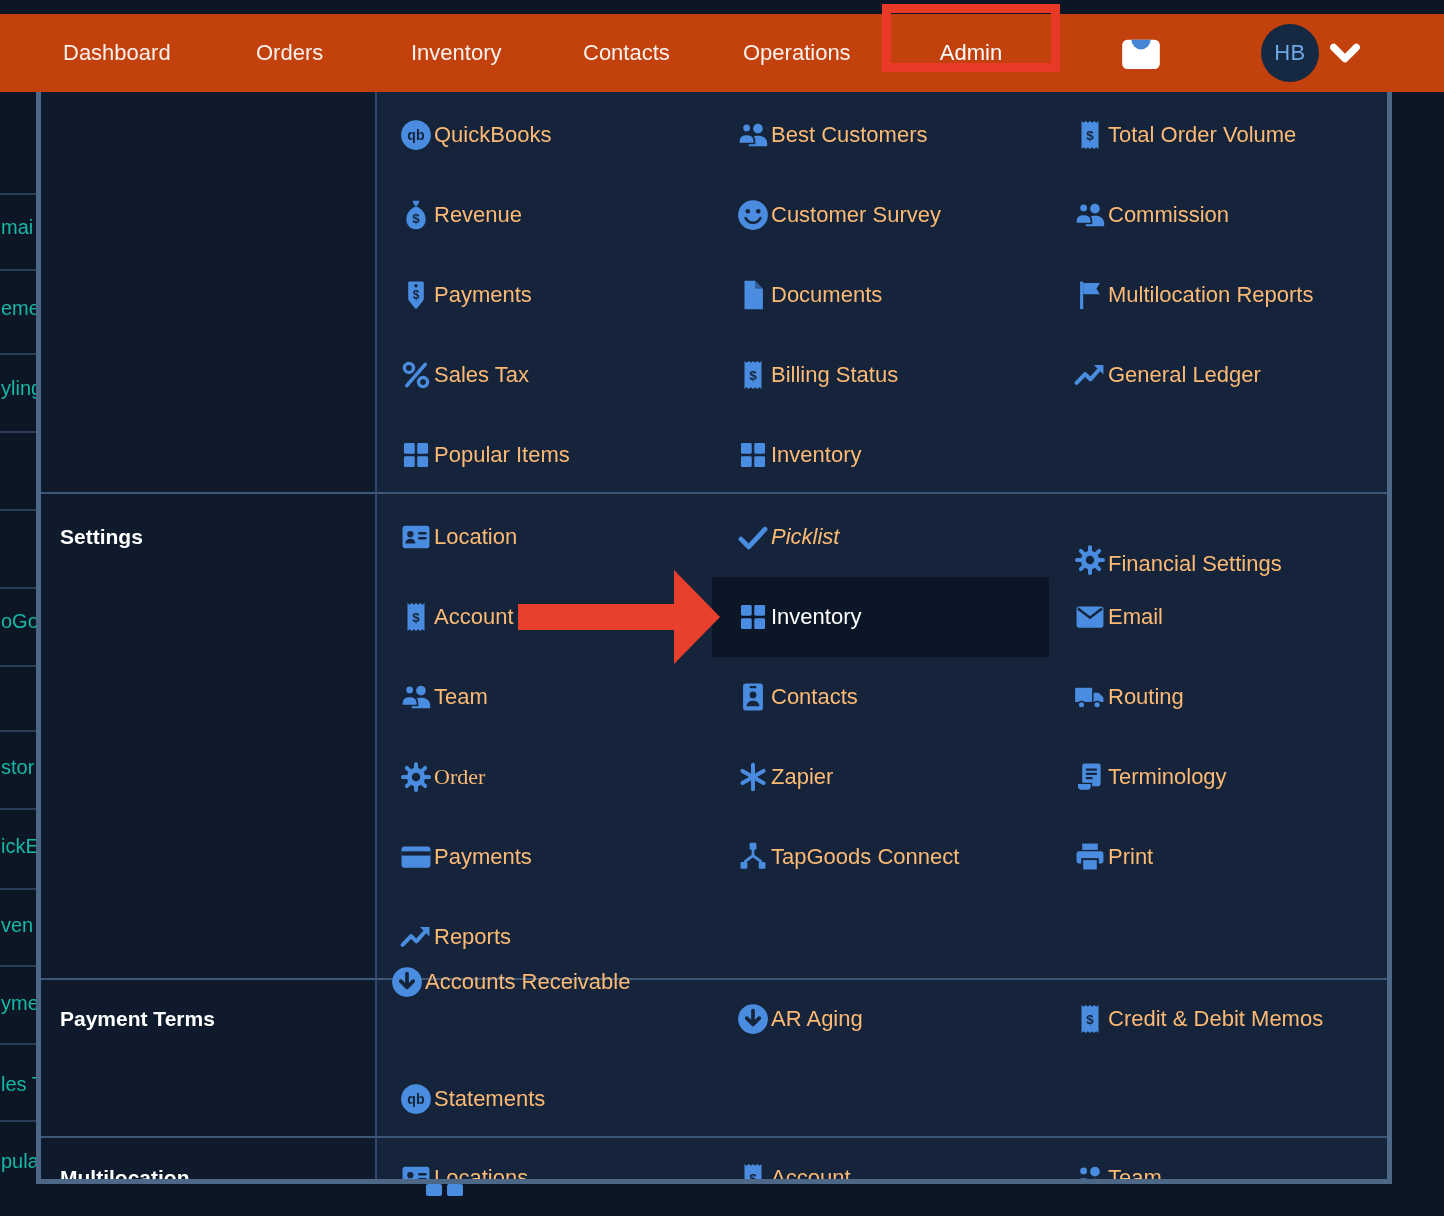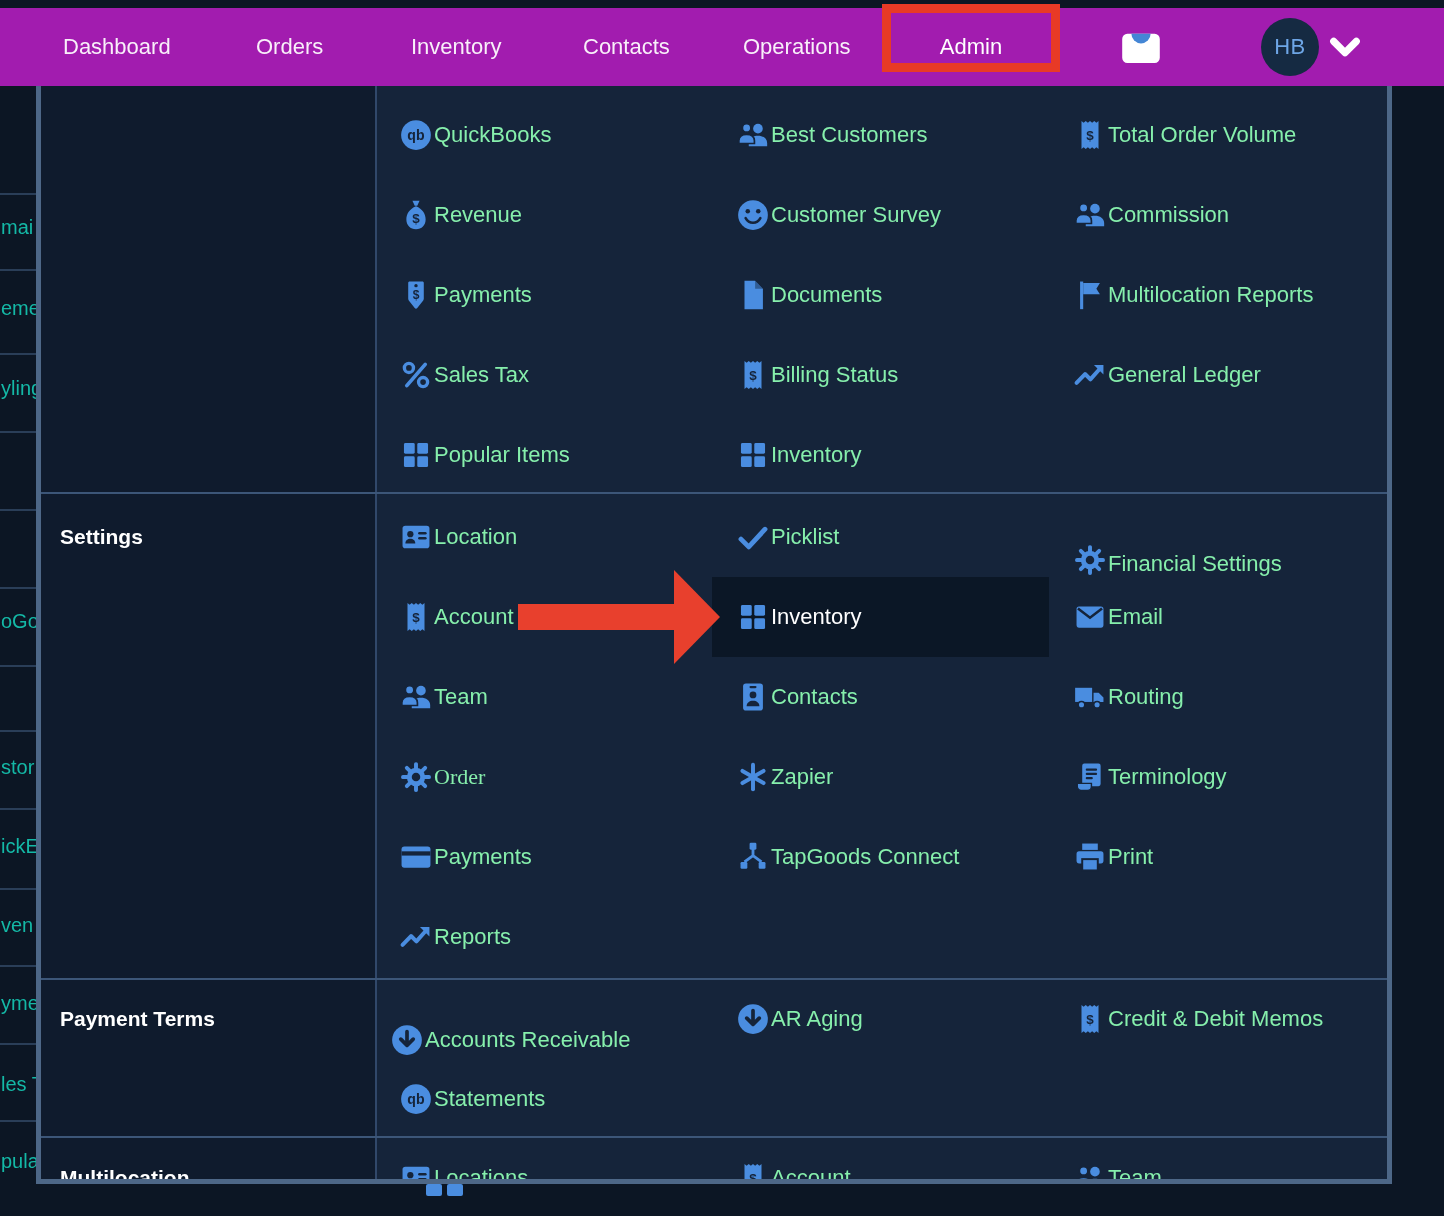--- a/index.html
+++ b/index.html
@@ -5,42 +5,42 @@
   html,body{margin:0;padding:0;background:#0c1624;}
   .stage{position:relative;width:1444px;height:1216px;background:#0c1624;overflow:hidden;
          font-family:"Liberation Sans",sans-serif;-webkit-font-smoothing:antialiased;}
 
   
   .frag{position:absolute;left:1px;color:#14b8a6;font-size:20px;white-space:nowrap;z-index:1;}
   .strip-div{position:absolute;left:0;width:36px;height:2px;background:#2a3e58;z-index:1;}
   .bg-sq{position:absolute;top:1184px;width:16px;height:12px;background:#4a8de0;border-radius:2px;z-index:6;}
 
   
-  nav{position:absolute;left:0;top:8px;width:100%;height:78px;background:#a21caf;z-index:10;}
+  nav{position:absolute;left:0;top:14px;width:100%;height:78px;background:#c2410c;z-index:10;}
   .nav-item{position:absolute;top:50%;transform:translateY(-50%);font-size:22px;
             color:rgba(255,255,255,.93);cursor:pointer;white-space:nowrap;}
   .nav-item.admin{left:882px;width:178px;text-align:center;color:#fff;font-weight:500;}
   .inbox{position:absolute;left:1117px;top:21px;width:48px;height:38px;cursor:pointer;}
   .avatar{position:absolute;left:1261px;top:10px;width:58px;height:58px;border-radius:50%;
           background:#152a42;display:flex;align-items:center;justify-content:center;cursor:pointer;}
   .avatar span{color:#6ea6e6;font-size:22px;font-weight:500;letter-spacing:.5px;}
   .chev{position:absolute;left:1328px;top:27px;width:34px;height:26px;cursor:pointer;}
 
   
   .panel{position:absolute;left:36px;top:78px;width:1356px;height:1106px;box-sizing:border-box;
          background:#15243a;border-left:5px solid #4d6787;border-right:5px solid #4d6787;
          border-bottom:5px solid #4d6787;overflow:hidden;z-index:5;}
   .label-col{position:absolute;left:0;top:0;width:334px;height:100%;background:#0f1b2d;}
   .vdiv{position:absolute;left:334px;top:0;width:2px;height:100%;background:#31486a;}
   .hdiv{position:absolute;left:0;width:100%;height:2px;background:#3c5678;}
   .sec-label{position:absolute;left:19px;width:300px;height:80px;display:flex;align-items:center;
              font-size:21px;font-weight:700;color:#fff;}
   .cell{position:absolute;width:337px;height:80px;display:flex;align-items:center;
         padding-left:24px;box-sizing:border-box;gap:1px;cursor:pointer;}
-  .cell .lbl{font-size:22px;color:#86efac;white-space:nowrap;}
+  .cell .lbl{font-size:22px;color:#fdba74;white-space:nowrap;}
   .cell.hl{background:#0b1726;}
   .cell.hl .lbl{color:#ffffff;}
   .icon{width:34px;height:34px;flex:0 0 34px;color:#4a8de0;}
   .icon svg{width:100%;height:100%;display:block;}
 
   
   .red-box{position:absolute;left:882px;top:4px;width:178px;height:68px;border:9px solid #e83a26;
            box-sizing:border-box;z-index:30;pointer-events:none;}
   .arrow{position:absolute;left:0;top:0;z-index:30;pointer-events:none;}
   .arrow .shaft{position:absolute;left:518px;top:604px;width:158px;height:26px;background:#e8402d;}
@@ -261,21 +261,21 @@
             <svg viewBox="0 0 24 24">
               <rect x="2.5" y="4" width="19" height="16" rx="2" fill="currentColor"></rect>
               <circle cx="8" cy="10" r="2.2" fill="#15243a"></circle>
               <path d="M4.5 16.5c0-2 1.6-3.2 3.5-3.2s3.5 1.2 3.5 3.2z" fill="#15243a"></path>
               <rect x="13.5" y="8.5" width="6" height="1.8" rx="0.9" fill="#15243a"></rect>
               <rect x="13.5" y="12" width="6" height="1.8" rx="0.9" fill="#15243a"></rect>
             </svg>
           </span>
           <span class="lbl">Location</span>
         </div>
-        <div class="cell" style="left: 671px; top: 419px;">
+        <div class="cell" style="left: 671px; top: 419px; font-style: italic;">
           <span class="icon">
             <svg viewBox="0 0 24 24">
               <path d="M3.5 13.5l5.5 5.5L20.5 6.5" fill="none" stroke="currentColor" stroke-width="3.4" stroke-linecap="round" stroke-linejoin="round"></path>
             </svg>
           </span>
           <span class="lbl">Picklist</span>
         </div>
         <div class="cell" style="left: 1008px; top: 419px; align-items: flex-end;">
           <span class="icon">
             <svg viewBox="0 0 24 24">
@@ -427,21 +427,21 @@
         <div class="cell" style="left: 334px; top: 819px;">
           <span class="icon">
             <svg viewBox="0 0 24 24">
               <path d="M2.5 17.5l6-6.2 3.8 3.8 6.5-7.3" fill="none" stroke="currentColor" stroke-width="2.8" stroke-linejoin="round" stroke-linecap="round"></path>
               <path d="M14.8 5h6.7v6.7z" fill="currentColor"></path>
             </svg>
           </span>
           <span class="lbl">Reports</span>
         </div>
         <div class="sec-label" style="top: 901px;">Payment Terms</div>
-        <div class="cell" style="left: 334px; top: 922px; padding-left: 15px;">
+        <div class="cell" style="left: 334px; top: 864px; padding-left: 15px;">
           <span class="icon">
             <svg viewBox="0 0 24 24">
               <circle cx="12" cy="12" r="10.5" fill="currentColor"></circle>
               <path d="M12 6v9.5M7.6 11.4l4.4 4.4 4.4-4.4" fill="none" stroke="#15243a" stroke-width="2.6" stroke-linecap="round" stroke-linejoin="round"></path>
             </svg>
           </span>
           <span class="lbl">Accounts Receivable</span>
         </div>
         <div class="cell" style="left: 671px; top: 901px;">
           <span class="icon">

